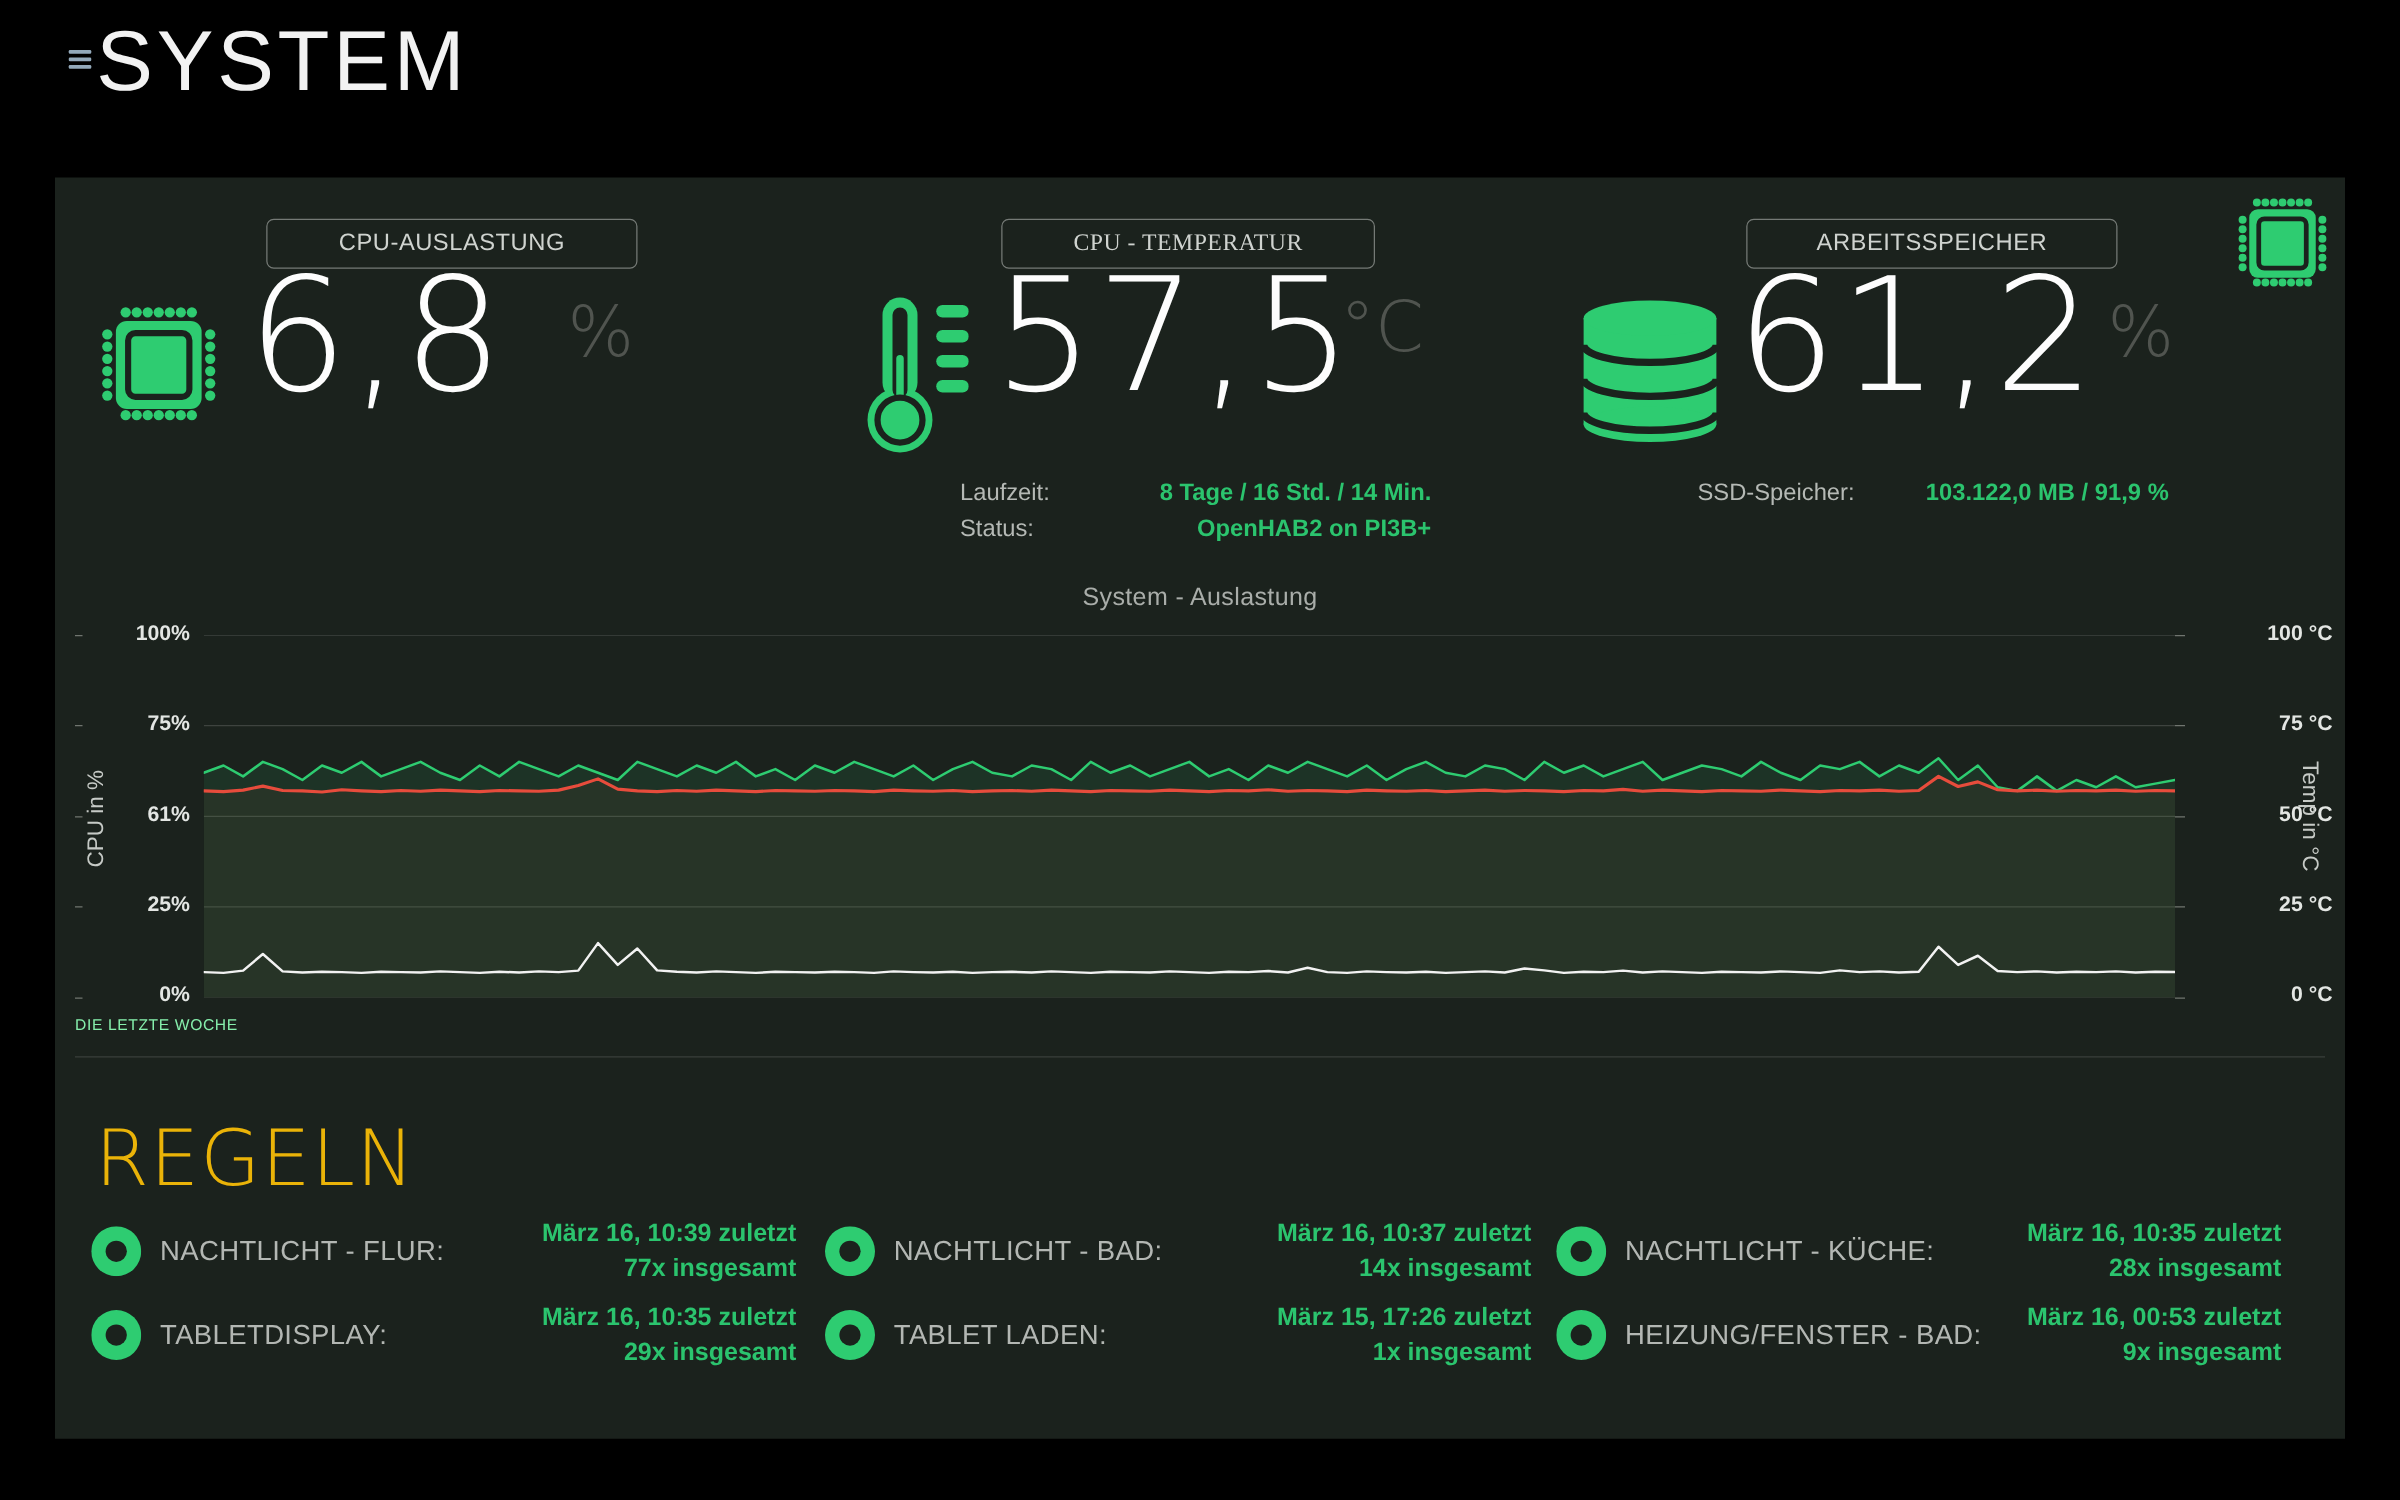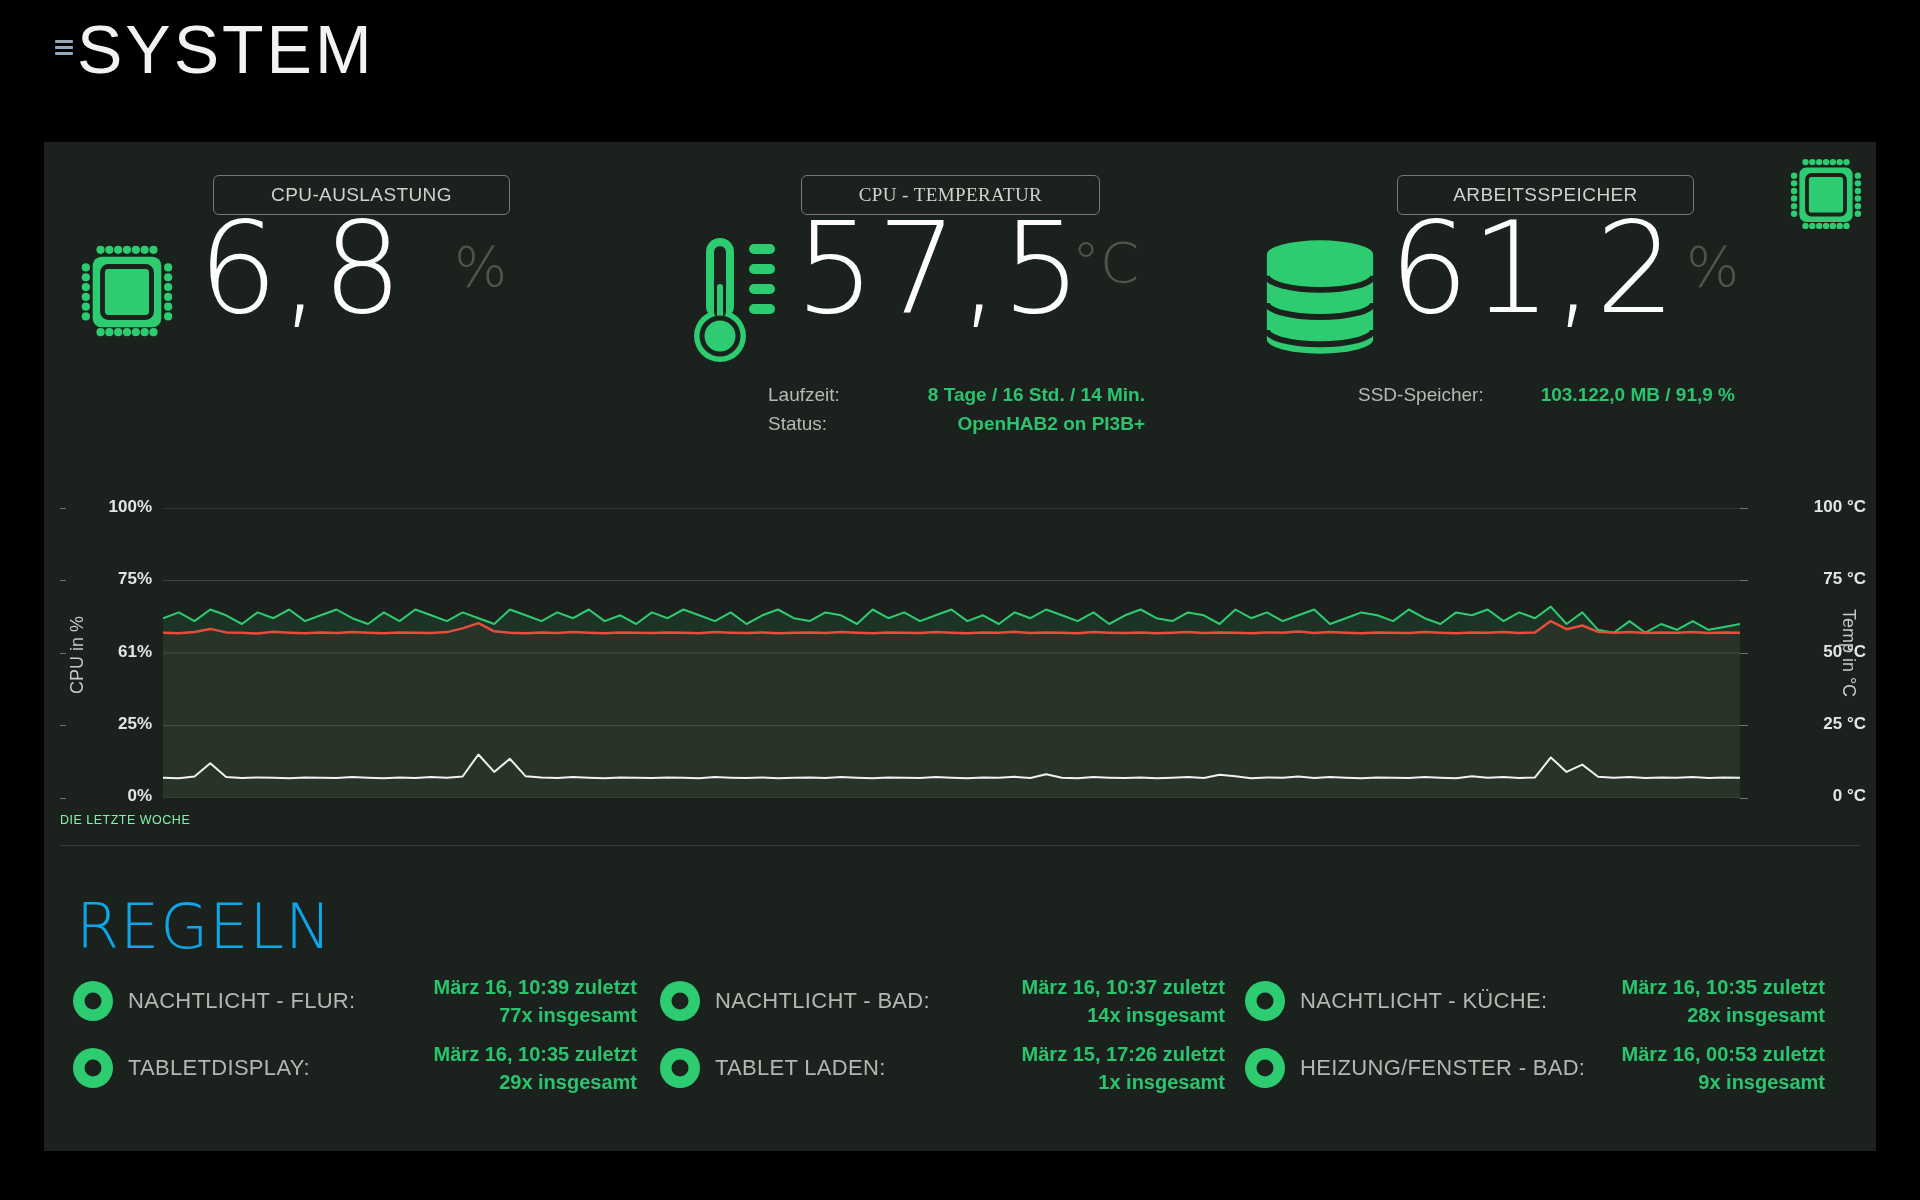--- a/index.html
+++ b/index.html
@@ -47,21 +47,21 @@
   .ytick-r{left:1712px;width:110px;text-align:right;}
   .tick{position:absolute;height:1px;background:#70756f;}
   .tick-l{left:16px;width:6px;}
   .tick-r{left:1696px;width:8px;}
   .axis-label{position:absolute;font-size:18px;color:#c6cac6;white-space:nowrap;}
   .axis-l{left:33px;top:513px;transform:translate(-50%,-50%) rotate(-90deg);}
   .axis-r{left:1804px;top:511px;transform:translate(-50%,-50%) rotate(90deg);}
   .divider{position:absolute;left:16px;top:703px;width:1800px;height:1px;background:#3a3f3b;}
   .chart-footer{position:absolute;left:16px;top:671px;font-size:12.5px;color:#86efac;letter-spacing:.5px;}
   
-  .rules-title{position:absolute;left:32px;top:748px;font-size:62px;font-weight:200;color:#0ea5e9;
+  .rules-title{position:absolute;left:32px;top:748px;font-size:62px;font-weight:200;color:#eab308;
                letter-spacing:1px;font-family:"DejaVu Sans","Liberation Sans",sans-serif;}
   .rule{position:absolute;height:56px;display:flex;align-items:center;}
   .rule-dot{width:40px;height:40px;flex:0 0 40px;margin-right:15px;}
   .rule-label{font-size:22px;color:#b3b7b3;letter-spacing:.3px;}
   .rule-val{flex:1;text-align:right;font-size:20px;font-weight:bold;color:#2bc46e;line-height:28px;}
 </style>
 </head>
 <body>
 
 <div class="page">
@@ -187,20 +187,21 @@
           <circle cx="92" cy="36" r="4.2"></circle>
           <circle cx="92" cy="46" r="4.2"></circle>
           <circle cx="92" cy="56" r="4.2"></circle>
           <circle cx="92" cy="66" r="4.2"></circle>
           <circle cx="92" cy="76" r="4.2"></circle>
         <rect x="15" y="15" width="70" height="72" rx="9"></rect>
       </g>
       <rect x="25" y="25" width="50" height="52" rx="6" fill="#2ecc71" stroke="#1b221d" stroke-width="5"></rect>
     </svg>
 
+    <div class="chart-title">System - Auslastung</div>
 
     <div class="ytick ytick-l" style="top:355px">100%</div>
     <div class="ytick ytick-l" style="top:427px">75%</div>
     <div class="ytick ytick-l" style="top:500px">61%</div>
     <div class="ytick ytick-l" style="top:572px">25%</div>
     <div class="ytick ytick-l" style="top:644px">0%</div>
 
     <div class="ytick ytick-r" style="top:355px">100 °C</div>
     <div class="ytick ytick-r" style="top:427px">75 °C</div>
     <div class="ytick ytick-r" style="top:500px">50 °C</div>

